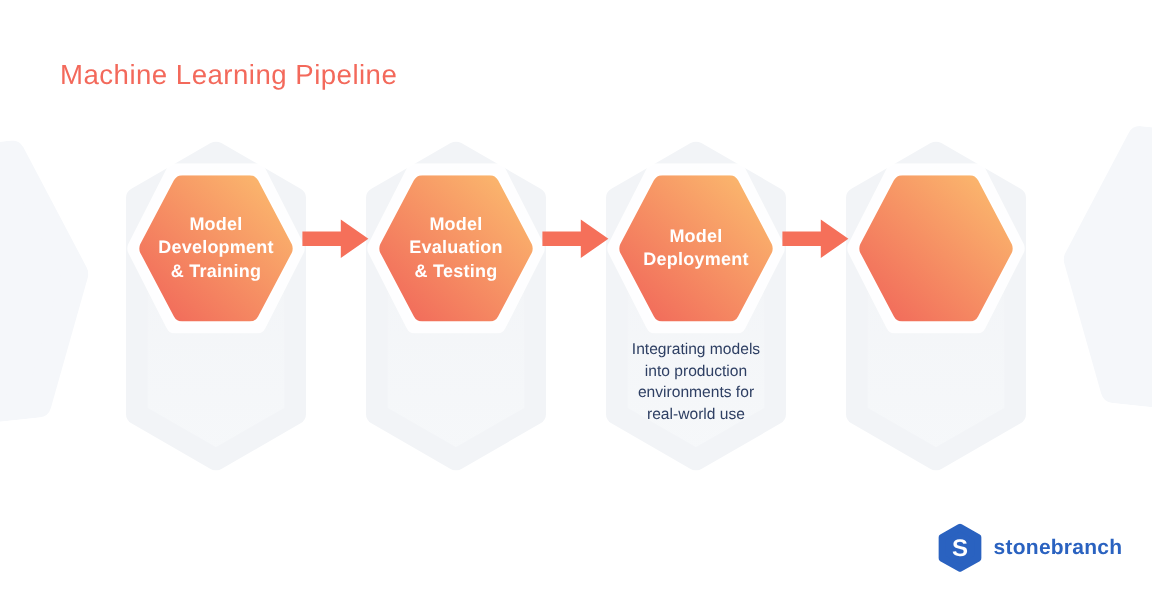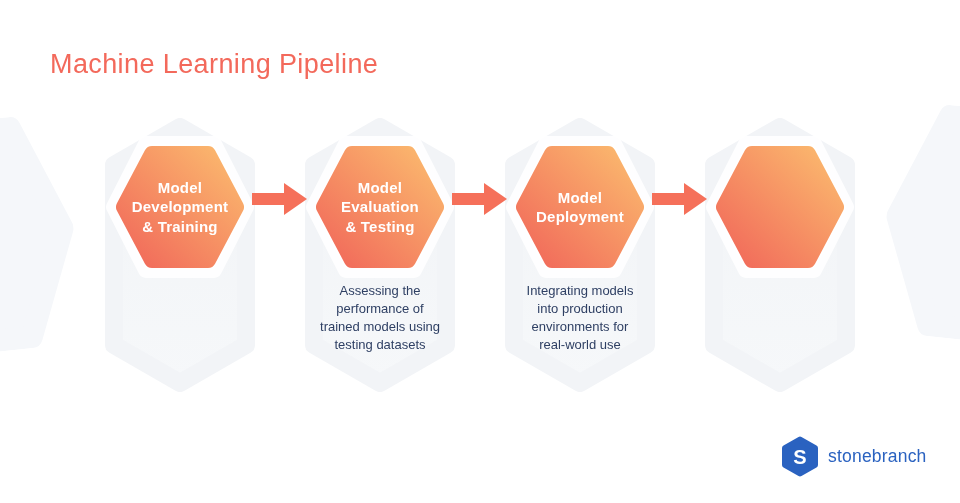--- a/index.html
+++ b/index.html
@@ -5,21 +5,21 @@
   html, body { margin: 0; padding: 0; }
   body {
     width: 960px; height: 503px;
     position: relative;
     background: #ffffff;
     overflow: hidden;
     font-family: "Liberation Sans", sans-serif;
   }
   .page-title {
     position: absolute; left: 50px; top: 49px;
-    font-size: 27px; font-weight: 500;
+    font-size: 23px; font-weight: 500;
     color: #F3695B; letter-spacing: 0.4px;
   }
   .deco-hex { position: absolute; pointer-events: none; }
   .deco-hex.left  { left: -98px; top: 120px; transform: rotate(-6deg); }
   .deco-hex.right { left: 886px; top: 108px; transform: rotate(6deg); }
 
   .column { position: absolute; top: 118px; width: 150px; height: 274px; }
   .column.c0 { left: 105px; }
   .column.c1 { left: 305px; }
   .column.c2 { left: 505px; }
@@ -46,21 +46,21 @@
   .arrow { position: absolute; top: 180px; }
   .arrow.a0 { left: 250px; }
   .arrow.a1 { left: 450px; }
   .arrow.a2 { left: 650px; }
 
   .logo {
     position: absolute; left: 782px; top: 436px;
     display: flex; align-items: center; gap: 10px;
   }
   .logo-text {
-    color: #2A62C0; font-size: 17.5px; font-weight: 400;
+    color: #2A62C0; font-size: 17.5px; font-weight: 700;
     letter-spacing: 0.2px;
   }
 </style>
 </head>
 <body>
 
 <svg width="0" height="0" style="position:absolute" aria-hidden="true">
   <defs>
     <linearGradient id="hexGrad" x1="0%" y1="100%" x2="100%" y2="0%">
       <stop offset="0%" stop-color="#F1685A"></stop>
@@ -103,24 +103,20 @@
   </svg>
   <svg class="halo" width="148" height="142" viewBox="0 0 148 142">
     <polygon points="8,71 40,8 108,8 140,71 108,134 40,134" fill="#FFFFFF" fill-opacity="0.9" stroke="#FFFFFF" stroke-opacity="0.9" stroke-width="16" stroke-linejoin="round"></polygon>
   </svg>
   <svg class="hexagon" width="128" height="122" viewBox="0 0 128 122">
     <polygon points="8,61 36,8 92,8 120,61 92,114 36,114" fill="url(#hexGrad)" stroke="url(#hexGrad)" stroke-width="16" stroke-linejoin="round"></polygon>
   </svg>
   <div class="hex-title">Model
 Evaluation
 &amp; Testing</div>
-  <div class="step-desc">Assessing the
-performance of
-trained models using
-testing datasets</div>
 </div>
 
 <div class="column c2">
   <svg class="col-bg" width="150" height="274" viewBox="0 0 150 274">
     <polygon points="75,9 141,47 141,227 75,265 9,227 9,47" fill="url(#colGrad)" stroke="#F2F4F7" stroke-width="18" stroke-linejoin="round"></polygon>
   </svg>
   <svg class="halo" width="148" height="142" viewBox="0 0 148 142">
     <polygon points="8,71 40,8 108,8 140,71 108,134 40,134" fill="#FFFFFF" fill-opacity="0.9" stroke="#FFFFFF" stroke-opacity="0.9" stroke-width="16" stroke-linejoin="round"></polygon>
   </svg>
   <svg class="hexagon" width="128" height="122" viewBox="0 0 128 122">

